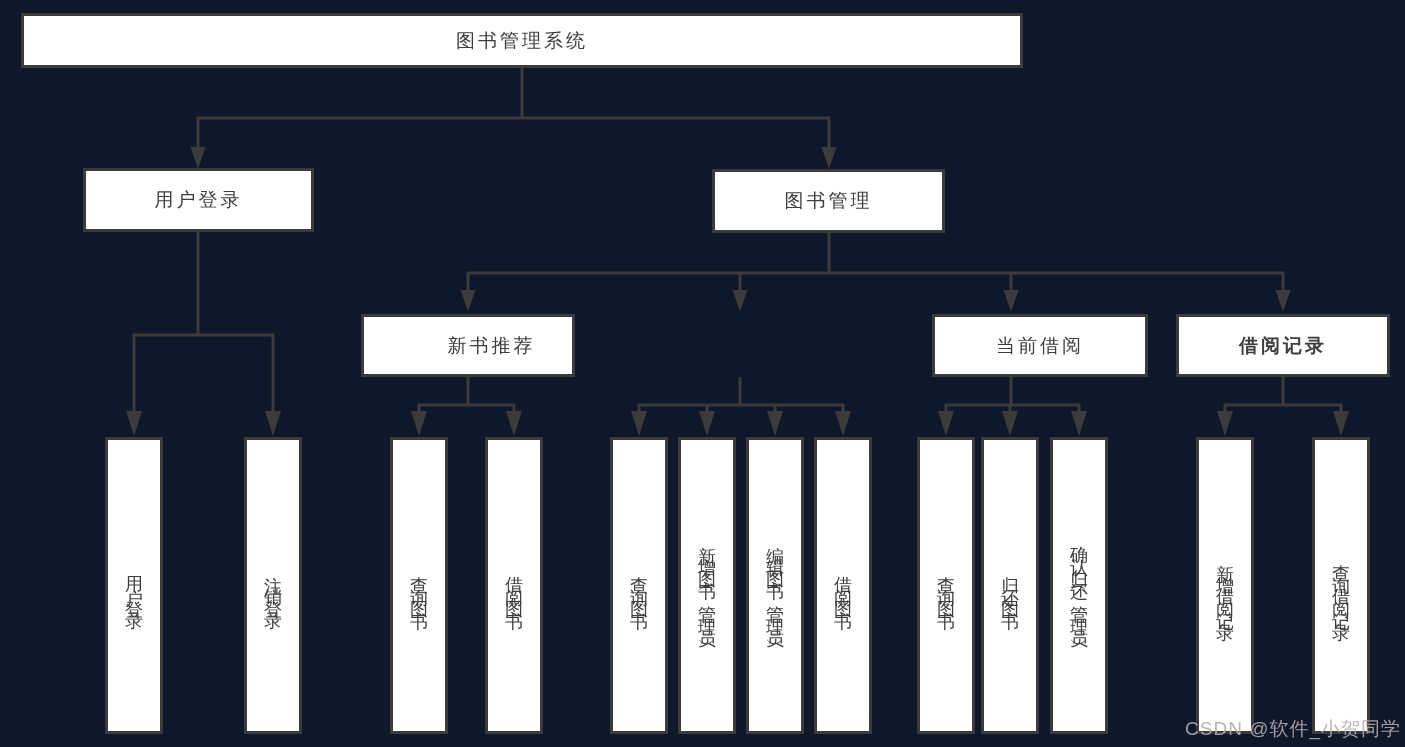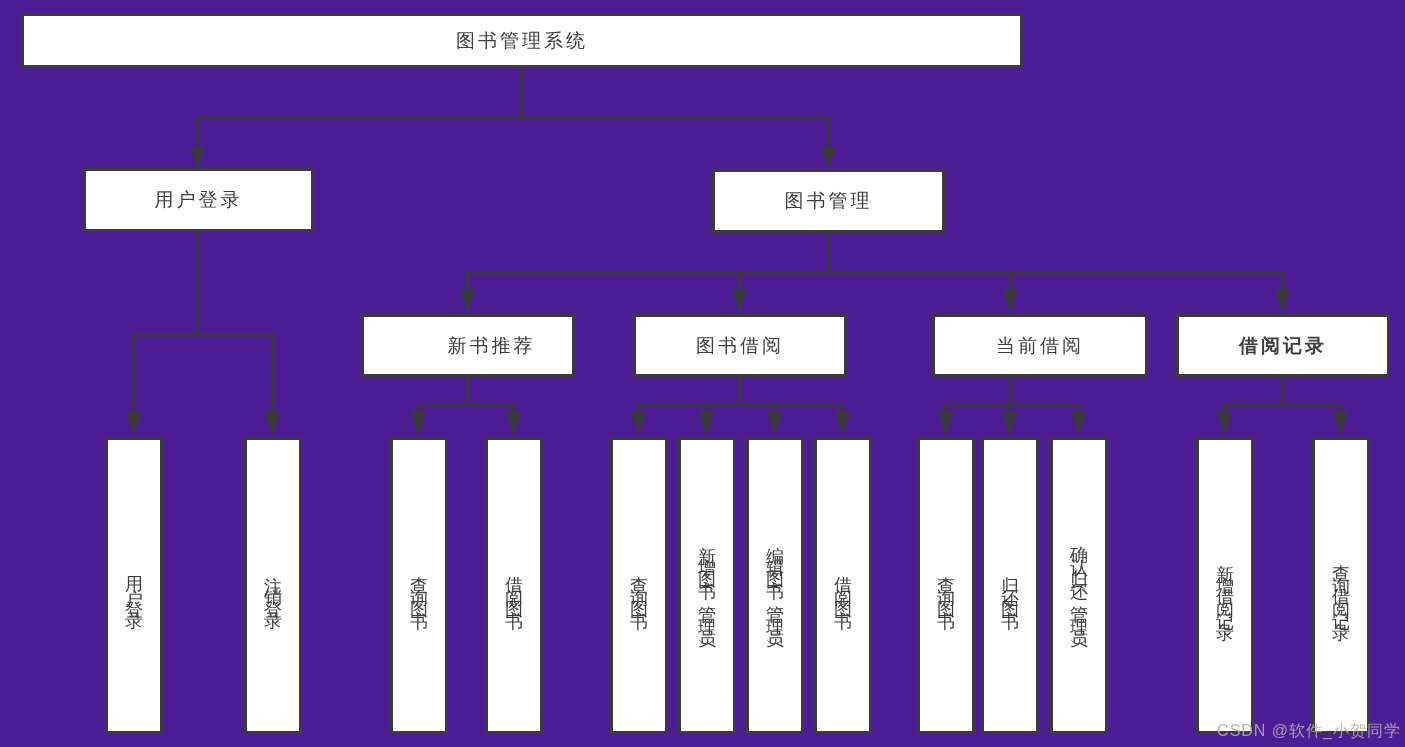--- a/index.html
+++ b/index.html
@@ -5,21 +5,21 @@
   html, body {
     margin: 0;
     padding: 0;
     background: #ffffff;
     font-family: "Liberation Sans", "DejaVu Sans", sans-serif;
   }
   .stage {
     position: relative;
     width: 1405px;
     height: 747px;
-    background: #4c1d95;
+    background: #0f172a;
     overflow: hidden;
   }
   .wires {
     position: absolute;
     left: 0;
     top: 0;
     pointer-events: none;
   }
   .box {
     position: absolute;
@@ -44,21 +44,21 @@
     text-orientation: mixed;
     font-size: 18px;
     line-height: 1;
     letter-spacing: 12px;
     white-space: nowrap;
   }
   .watermark {
     position: absolute;
     right: 4px;
     bottom: 5px;
-    font-size: 16px;
+    font-size: 19px;
     color: #b3abab;
     letter-spacing: 1px;
     opacity: 0.9;
     z-index: 5;
   }
 </style>
 </head>
 <body>
 
 <div class="stage">
@@ -121,21 +121,20 @@
                M1333 411 L1349 411 L1341 436 Z"></path>
     </g>
   </svg>
 
   <div class="box" style="left:21px; top:13px; width:1002px; height:55px;">图书管理系统</div>
 
   <div class="box" style="left:83px; top:168px; width:231px; height:64px;">用户登录</div>
   <div class="box" style="left:712px; top:169px; width:233px; height:64px;">图书管理</div>
 
   <div class="box" style="left:361px; top:314px; width:214px; height:63px;padding-left:47px;">新书推荐</div>
-  <div class="box" style="left:633px; top:314px; width:214px; height:63px;">图书借阅</div>
   <div class="box" style="left:904px; top:314px; width:216px; height:63px;margin-left:28px;">当前借阅</div>
   <div class="box" style="left:1176px; top:314px; width:214px; height:63px;font-weight:bold;">借阅记录</div>
 
   <div class="box leaf" style="left:105px;">
     <span class="vtext">用户登录</span>
   </div>
   <div class="box leaf" style="left:244px;">
     <span class="vtext">注销登录</span>
   </div>
 

